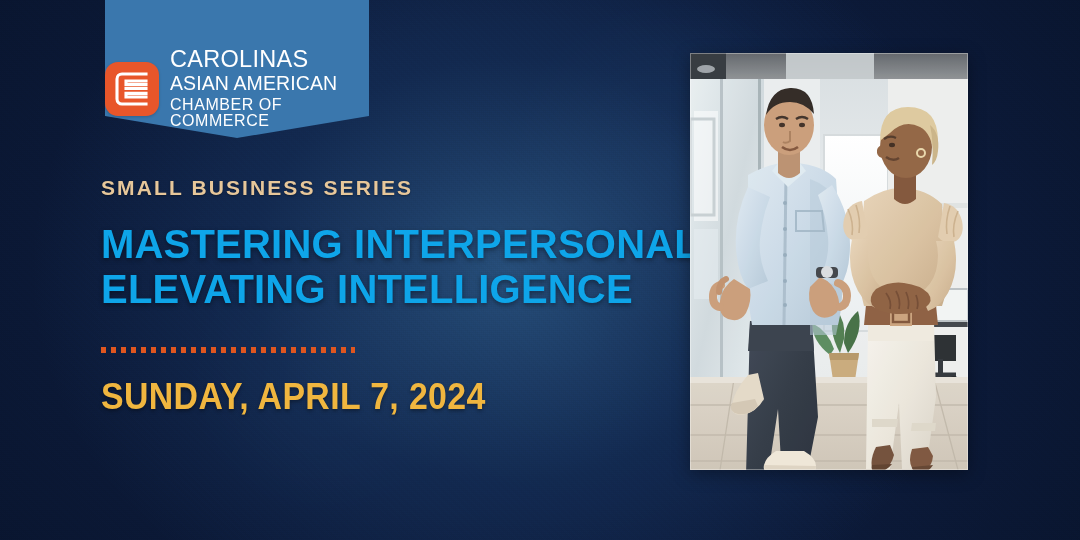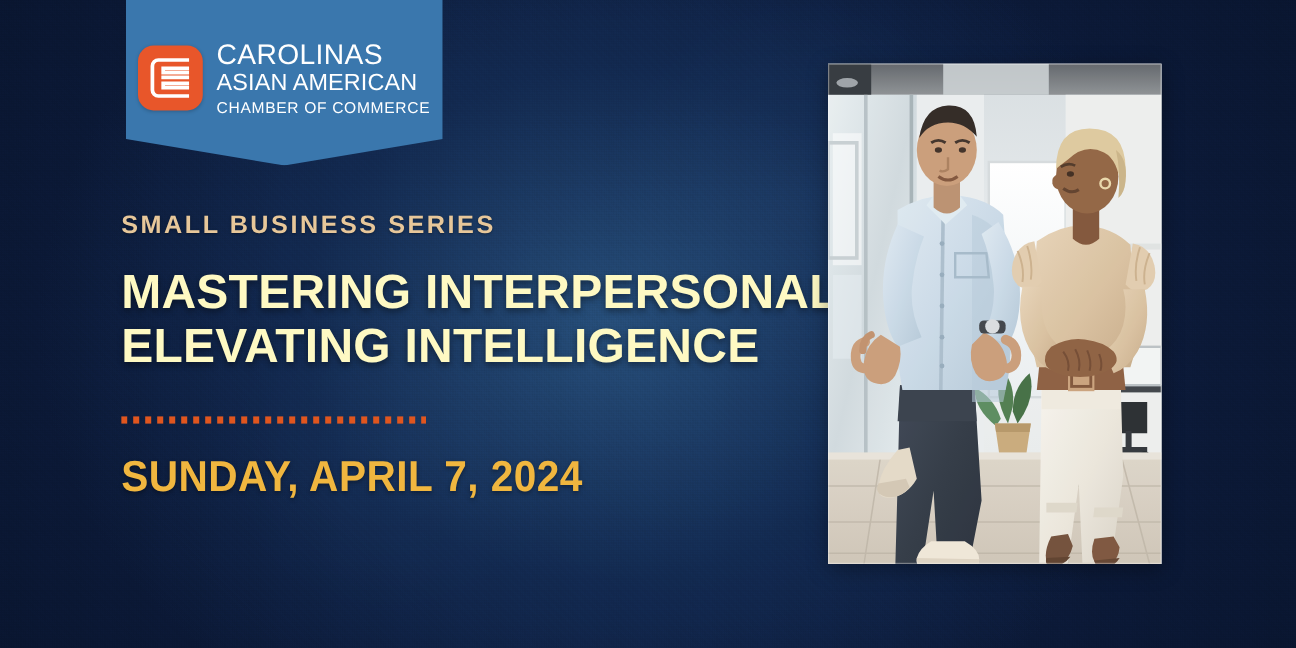--- a/index.html
+++ b/index.html
@@ -57,21 +57,21 @@
     clip-path: polygon(0 0, 100% 0, 100% 84%, 50% 100%, 0 84%);
     display: flex;
     align-items: flex-start;
     justify-content: center;
     box-shadow: 0 2px 10px rgba(0,0,0,0.22);
   }
   .logo-inner {
     display: flex;
     align-items: center;
     gap: 11px;
-    margin-top: 34px;
+    margin-top: 48px;
   }
   .logo-mark {
     width: 54px; height: 54px;
     border-radius: 13px;
     background: #e8562a;
     position: relative;
     flex: 0 0 auto;
     box-shadow: 0 1px 3px rgba(0,0,0,0.18);
   }
   .logo-mark svg { position: absolute; left: 0; top: 0; }
@@ -86,21 +86,21 @@
     font-weight: 400;
     letter-spacing: 0.3px;
   }
   .logo-l2 {
     font-size: 19.5px;
     font-weight: 400;
     letter-spacing: 0.1px;
     margin-top: 2px;
   }
   .logo-l3 {
-    font-size: 13px;
+    font-size: 16px;
     font-weight: 400;
     letter-spacing: 0.55px;
     margin-top: 4px;
   }
 
   
   .content {
     position: absolute;
     left: 101px;
     top: 176px;
@@ -109,21 +109,21 @@
   .eyebrow {
     color: #e7c79a;
     font-size: 21px;
     font-weight: 700;
     letter-spacing: 2.1px;
     margin: 0 0 22px 0;
     text-shadow: 0 1px 2px rgba(0,0,0,0.35);
   }
   .headline {
     margin: 0;
-    color: #fef9c3;
+    color: #0ea5e9;
     font-size: 40px;
     font-weight: 700;
     line-height: 1.115;
     letter-spacing: 0.2px;
     text-shadow: 0 2px 5px rgba(0,0,0,0.40);
   }
   .headline .hl-line { display: block; white-space: nowrap; }
 
   .dotted-rule {
     margin-top: 36px;

